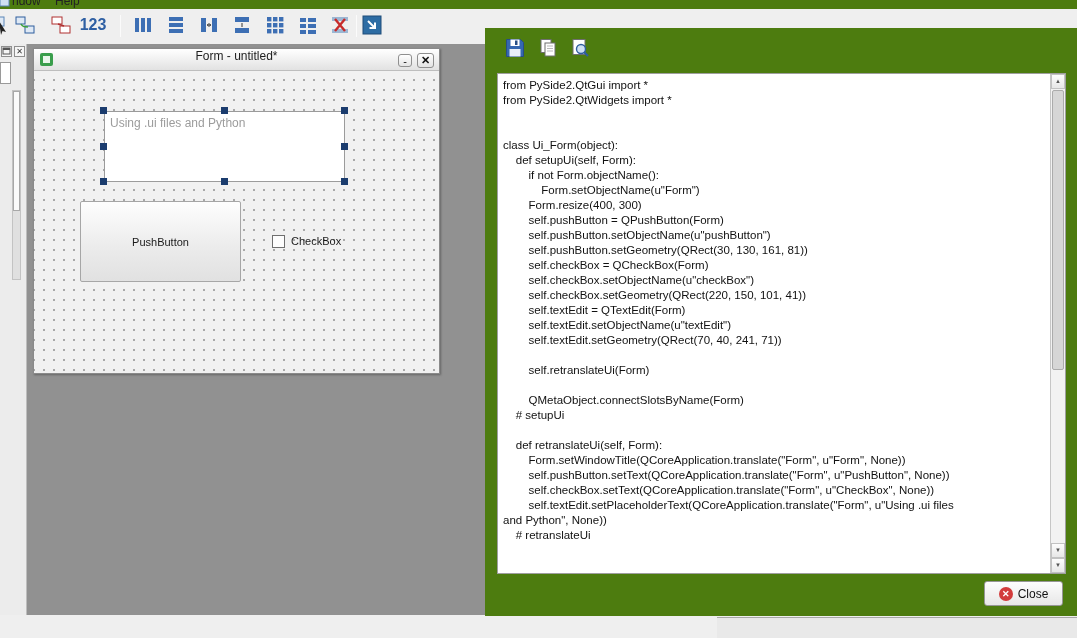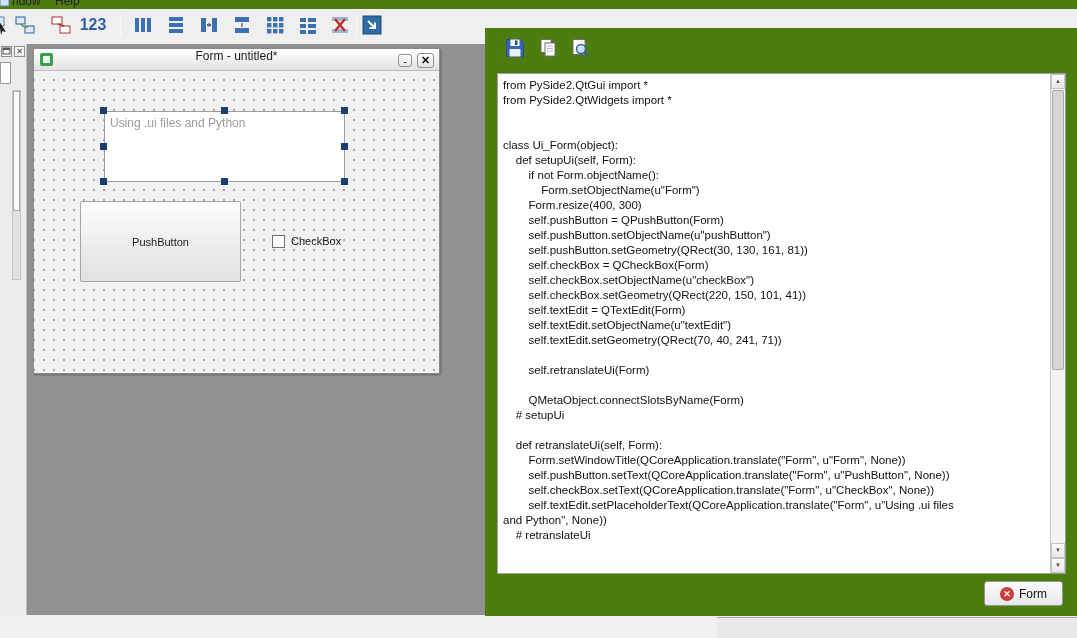--- a/index.html
+++ b/index.html
@@ -280,20 +280,20 @@
     # retranslateUi</pre>
     <div class="vscroll">
       <div class="sbtn" style="top:0">▲</div>
       <div class="sthumb"></div>
       <div class="sbtn" style="bottom:15px">▼</div>
       <div class="sbtn" style="bottom:0">▼</div>
     </div>
   </div>
   <div class="close-btn">
     <span class="close-ico">✕</span>
-    <span>Form</span>
+    <span>Close</span>
   </div>
 </div>
 
 <div class="abs res-panel">
   <div class="res-cell" style="left:2px;width:251px;padding-left:24px">&lt;resource root&gt;</div>
   <div class="res-cell" style="left:256px;width:110px"></div>
 </div>
 
 </body></html>

